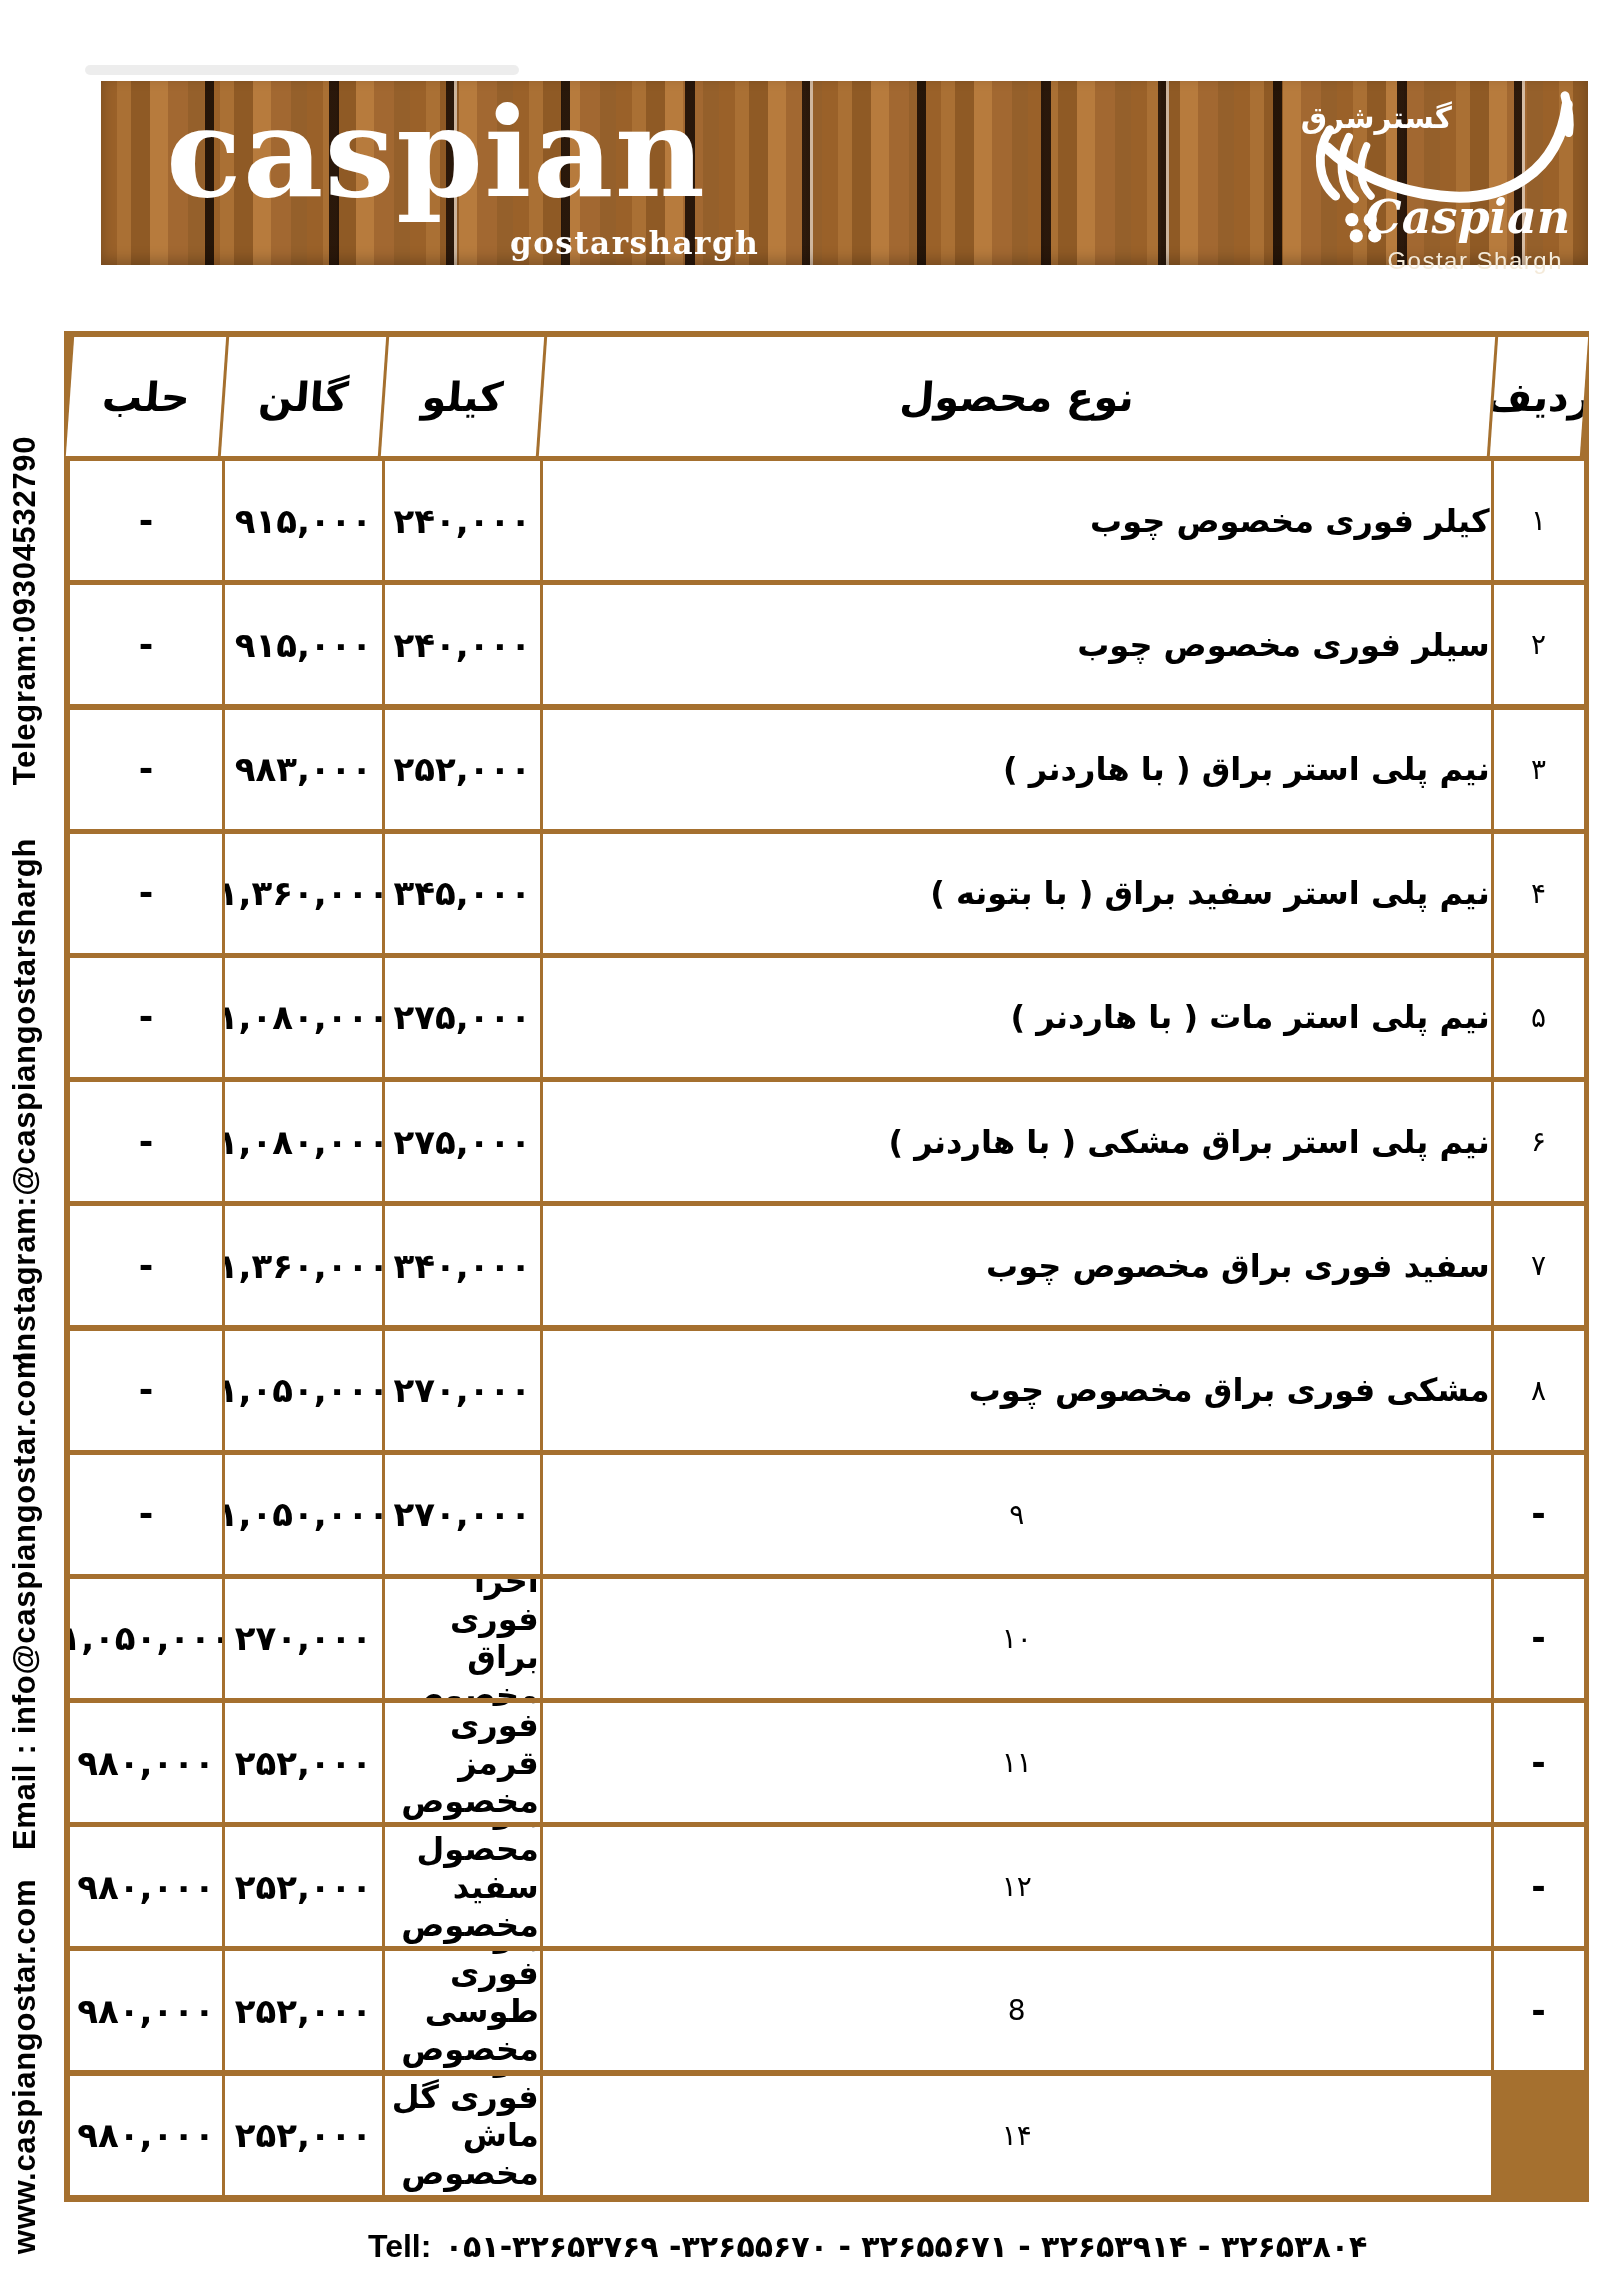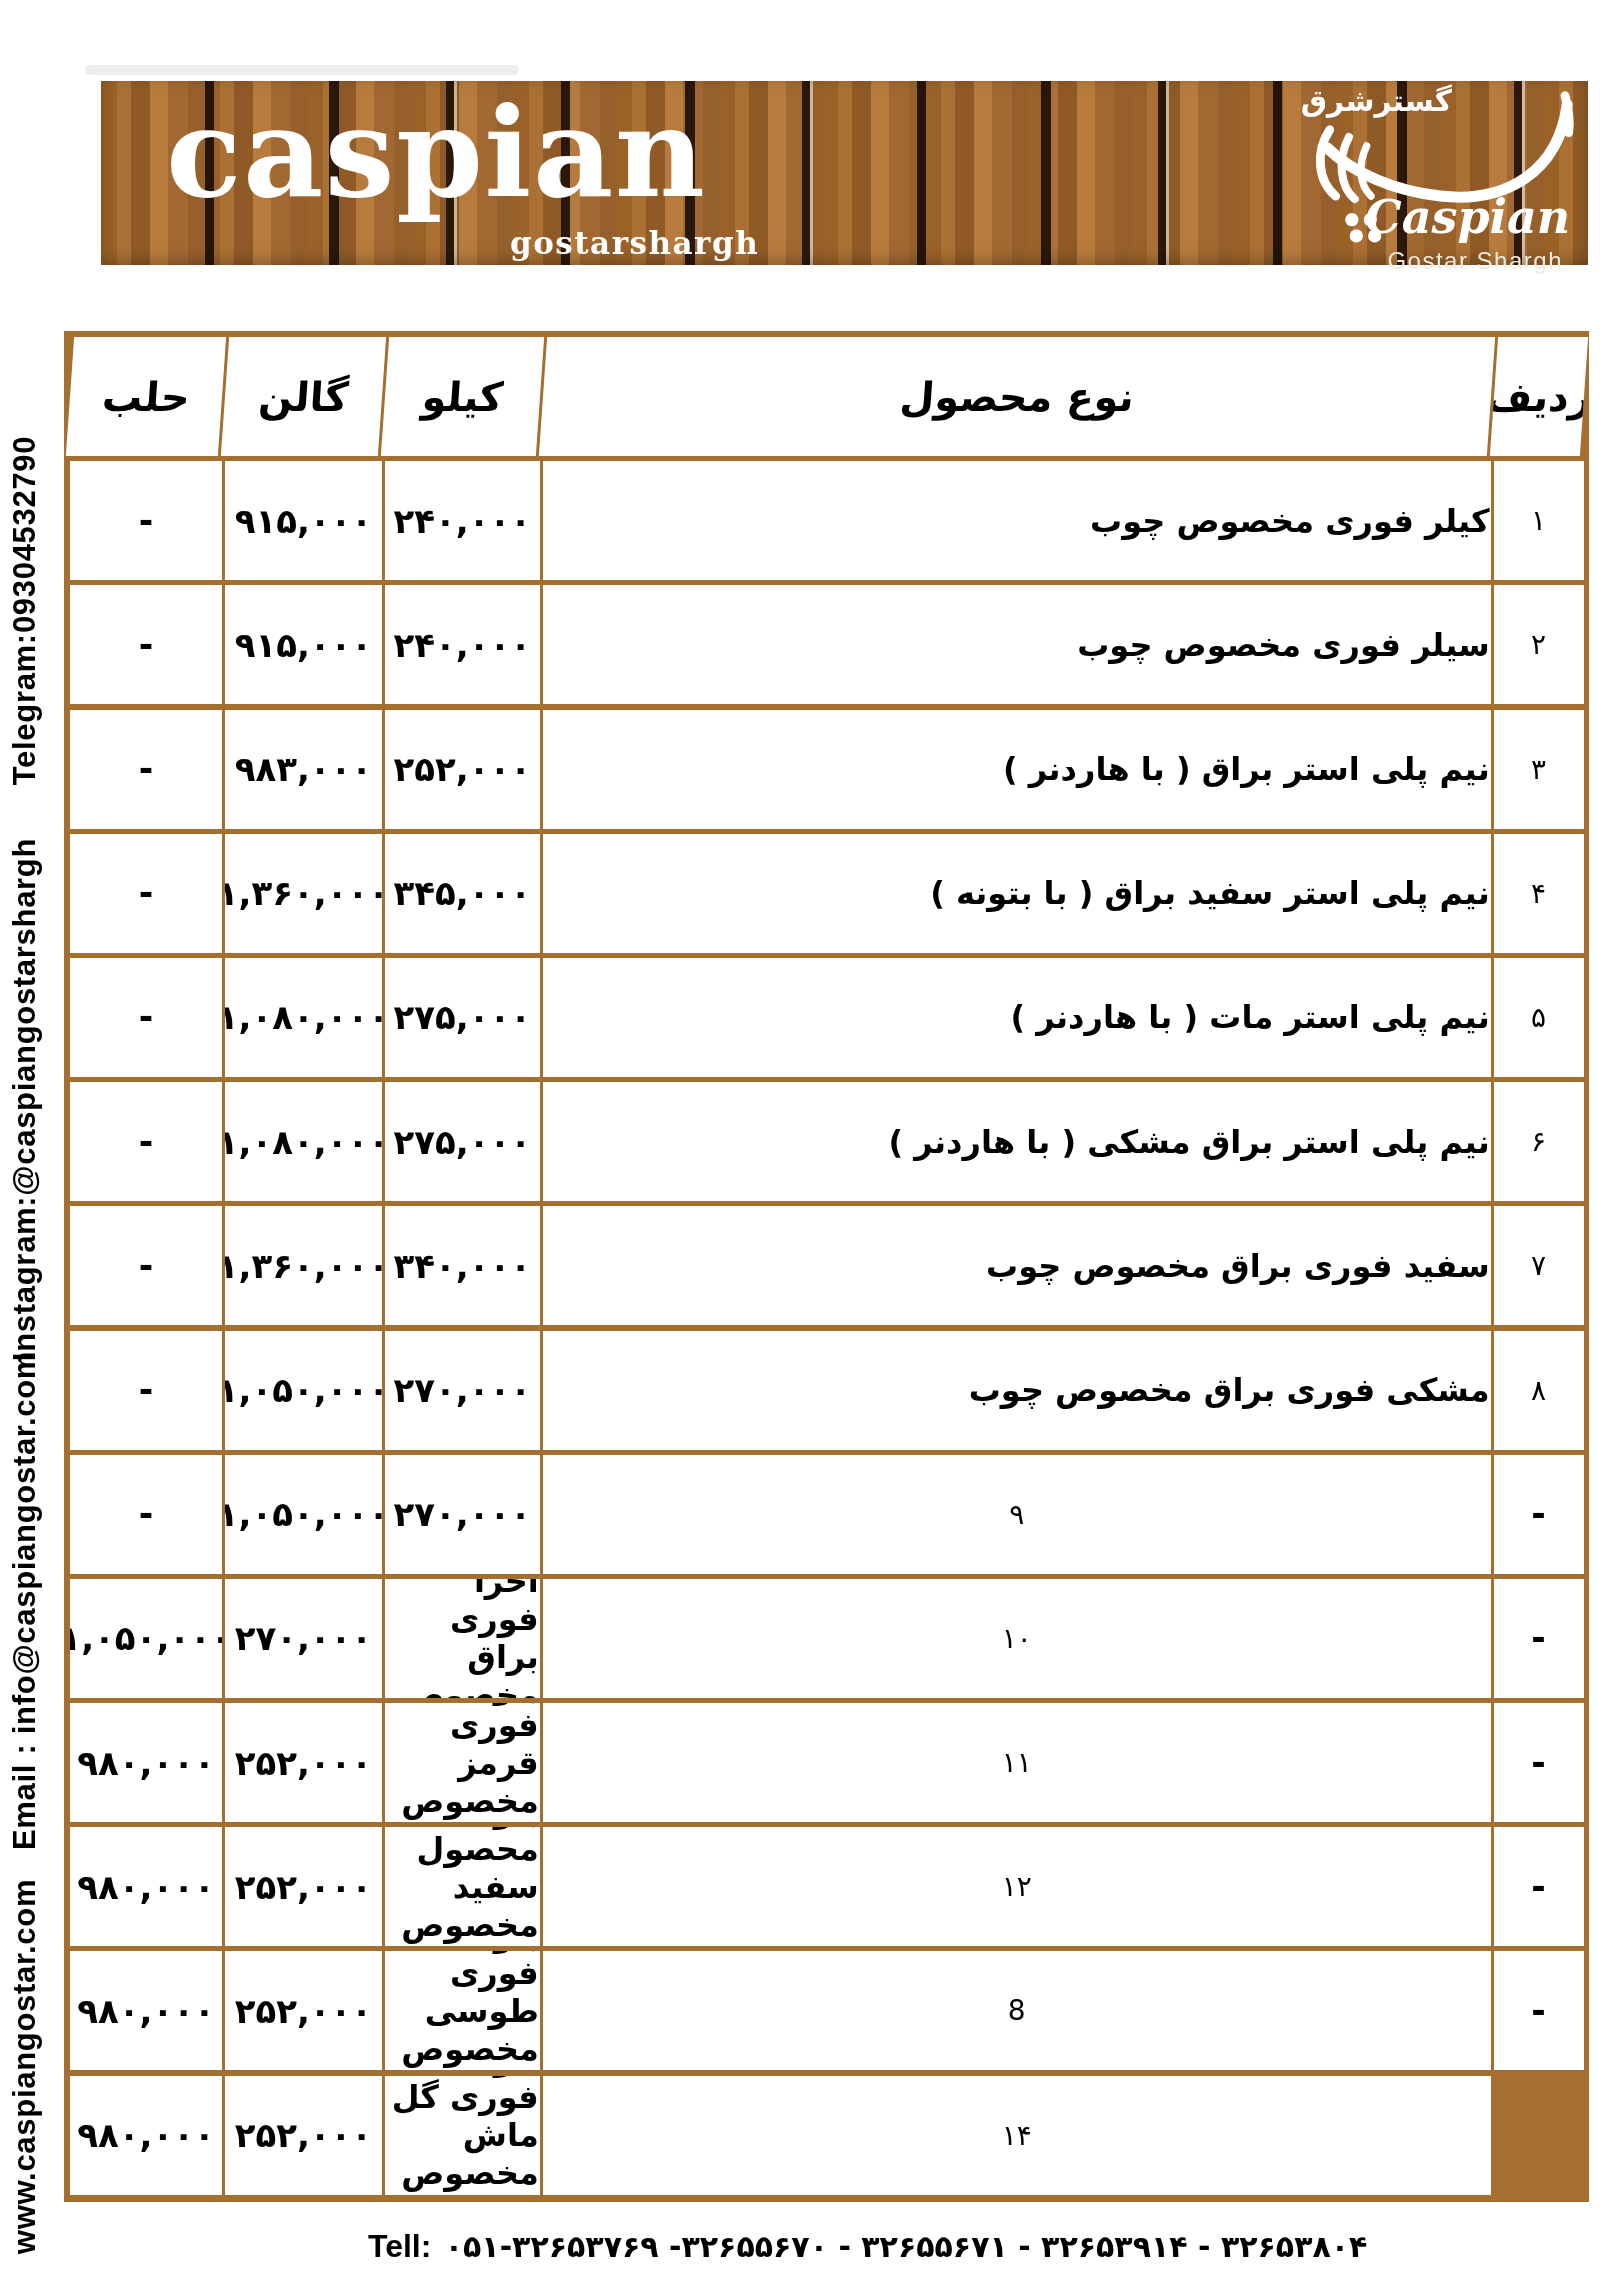--- a/index.html
+++ b/index.html
@@ -21,21 +21,21 @@
       repeating-linear-gradient(90deg,
         #9a6129 0 16px, #aa7034 16px 30px, #8f5a25 30px 49px,
         #b77b3d 49px 67px, #a26831 67px 87px, #95602b 87px 103px),
       linear-gradient(90deg,#a06a31,#b0763a);
     box-shadow:inset 0 -4.4px 13.3px rgba(0,0,0,0.25);margin-left:20px;}
   .brand{position:absolute;left:65px;top:10.3px;color:#fff;
          font-family:"DejaVu Serif",serif;font-weight:bold;font-size:124px;line-height:1;
          letter-spacing:1.5px;}
   .brand-sub{position:absolute;left:409px;top:144px;color:#fff;
          font-family:"DejaVu Serif",serif;font-weight:bold;font-size:31px;letter-spacing:1.5px;}
-  .logo-fa-top{position:absolute;right:136px;top:3px;color:#fff;direction:rtl;
+  .logo-fa-top{position:absolute;right:136px;top:20px;color:#fff;direction:rtl;
          font-size:29.5px;font-weight:bold;}
   .logo-script{position:absolute;right:17.7px;top:109px;color:#fff;
          font-family:"DejaVu Serif",serif;font-style:italic;font-weight:bold;font-size:46px;}
   .logo-sub{position:absolute;right:25px;top:166px;color:#f4ead9;font-size:24px;
          font-family:"Liberation Sans",sans-serif;letter-spacing:1.5px;}
   .logo-swoosh{position:absolute;right:8.8px;top:2.9px;}
 
   
   .side-item{position:absolute;left:5.9px;height:37px;display:flex;align-items:center;justify-content:center;
       transform:rotate(-90deg);transform-origin:0 0;

